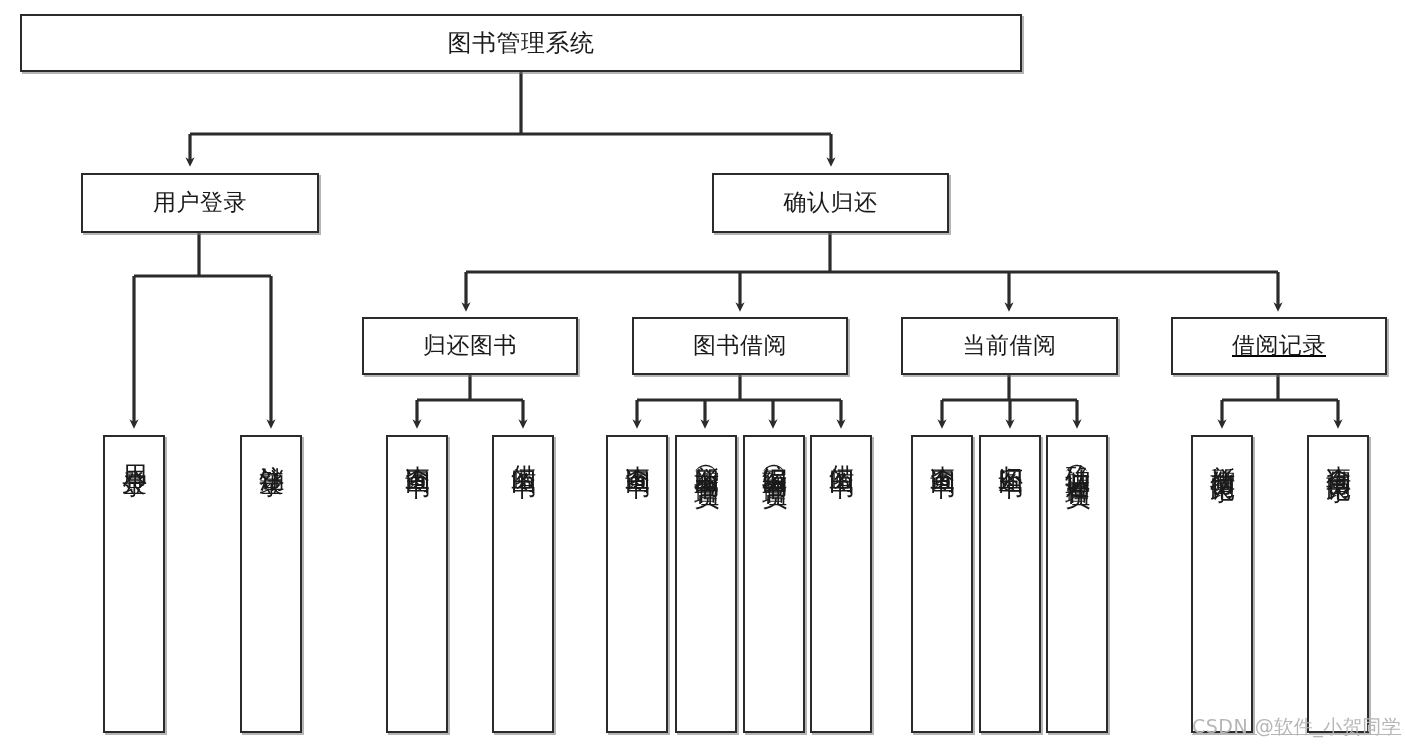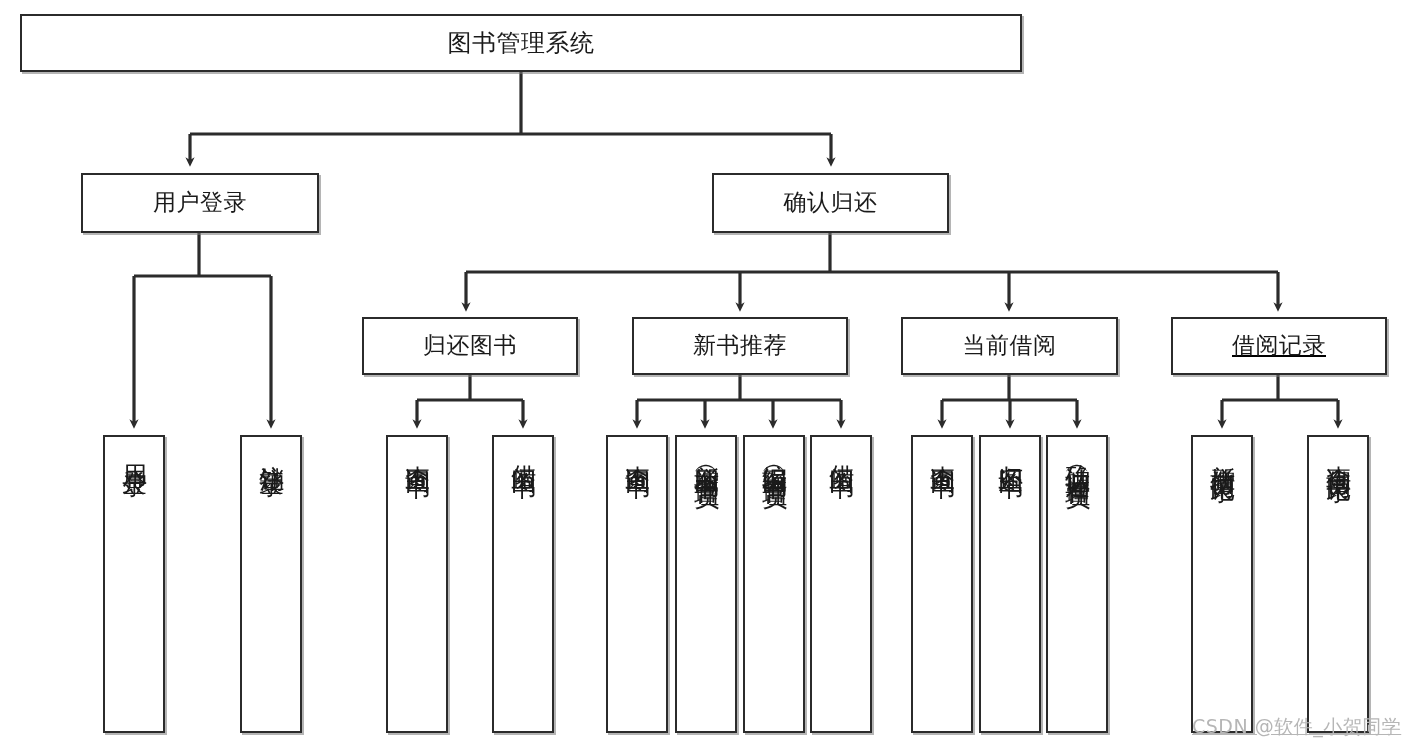--- a/index.html
+++ b/index.html
@@ -140,21 +140,21 @@
 
   <div class="node h" style="left:712px; top:173px; width:237px; height:60px;">
     <span class="node-label">确认归还</span>
   </div>
 
   <div class="node h" style="left:362px; top:317px; width:216px; height:58px;">
     <span class="node-label">归还图书</span>
   </div>
 
   <div class="node h" style="left:632px; top:317px; width:216px; height:58px;">
-    <span class="node-label">新书推荐</span>
+    <span class="node-label">图书借阅</span>
   </div>
 
   <div class="node h" style="left:901px; top:317px; width:217px; height:58px;justify-content:center;">
     <span class="node-label">当前借阅</span>
   </div>
 
   <div class="node h" style="left:1171px; top:317px; width:216px; height:58px;text-decoration:underline;">
     <span class="node-label">借阅记录</span>
   </div>
 

